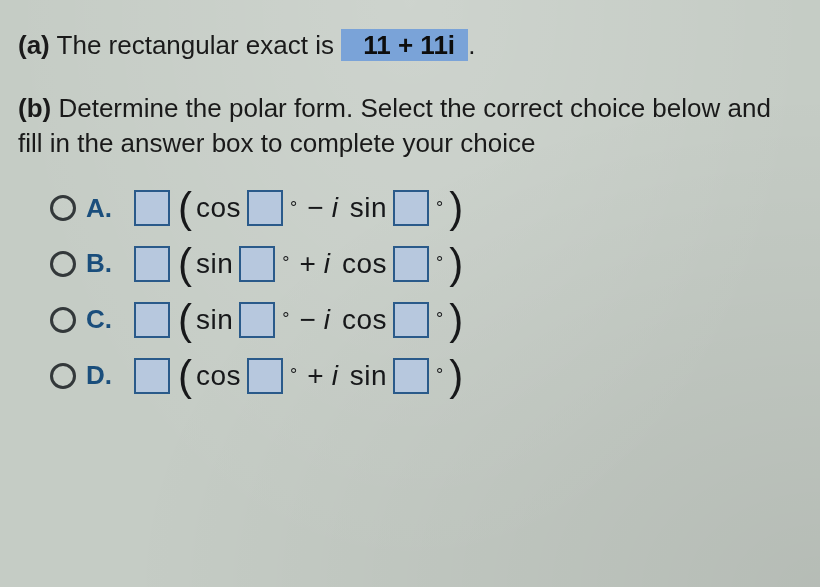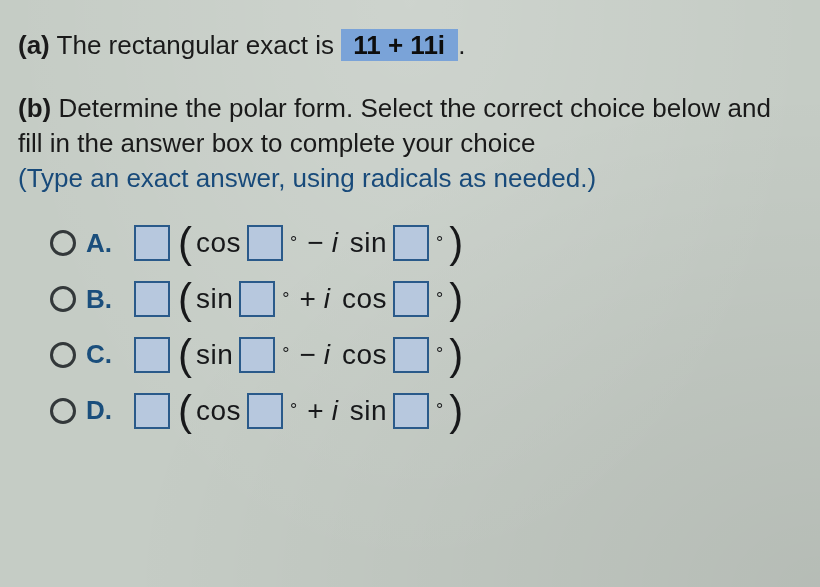--- a/index.html
+++ b/index.html
@@ -15,21 +15,21 @@
     overflow: hidden;
     
     background-image:
       radial-gradient(ellipse at 50% 0%, rgba(255,255,255,0.15), rgba(0,0,0,0) 70%),
       radial-gradient(ellipse at 100% 100%, rgba(0,0,0,0.08), rgba(0,0,0,0) 60%);
   }
   .block { margin-bottom: 28px; line-height: 1.35; }
   .part-label { font-weight: bold; }
   .highlighted {
     background: #7aa3d8;
-    padding: 1px 6px 1px 12px;
+    padding: 1px 6px 1px 22px;
     color: #0d0d0d;
     font-weight: 600;
     font-style: normal;
   }
   .instruction { color: #184a7a; }
   .choices {
     margin-top: 18px;
     margin-left: 32px;
   }
   .choice-row {
@@ -88,21 +88,20 @@
   <span class="part-label">(a)</span>
   <span>The rectangular exact is</span>
   <span class="highlighted">
     <span>11 + 11i</span>
   </span><span>.</span>
 </div>
 
 <div class="block">
   <span class="part-label">(b)</span>
   <span>Determine the polar form. Select the correct choice below and fill in the answer box to complete your choice</span><br>
-  <span class="instruction">(Type an exact answer, using radicals as needed.)</span>
 </div>
 
 <div class="choices">
 
   <div class="choice-row">
     <div class="radio"></div>
     <div class="choice-label">A.</div>
     <div class="expr">
       <span class="fillbox"></span>
       <span class="paren">(</span>

